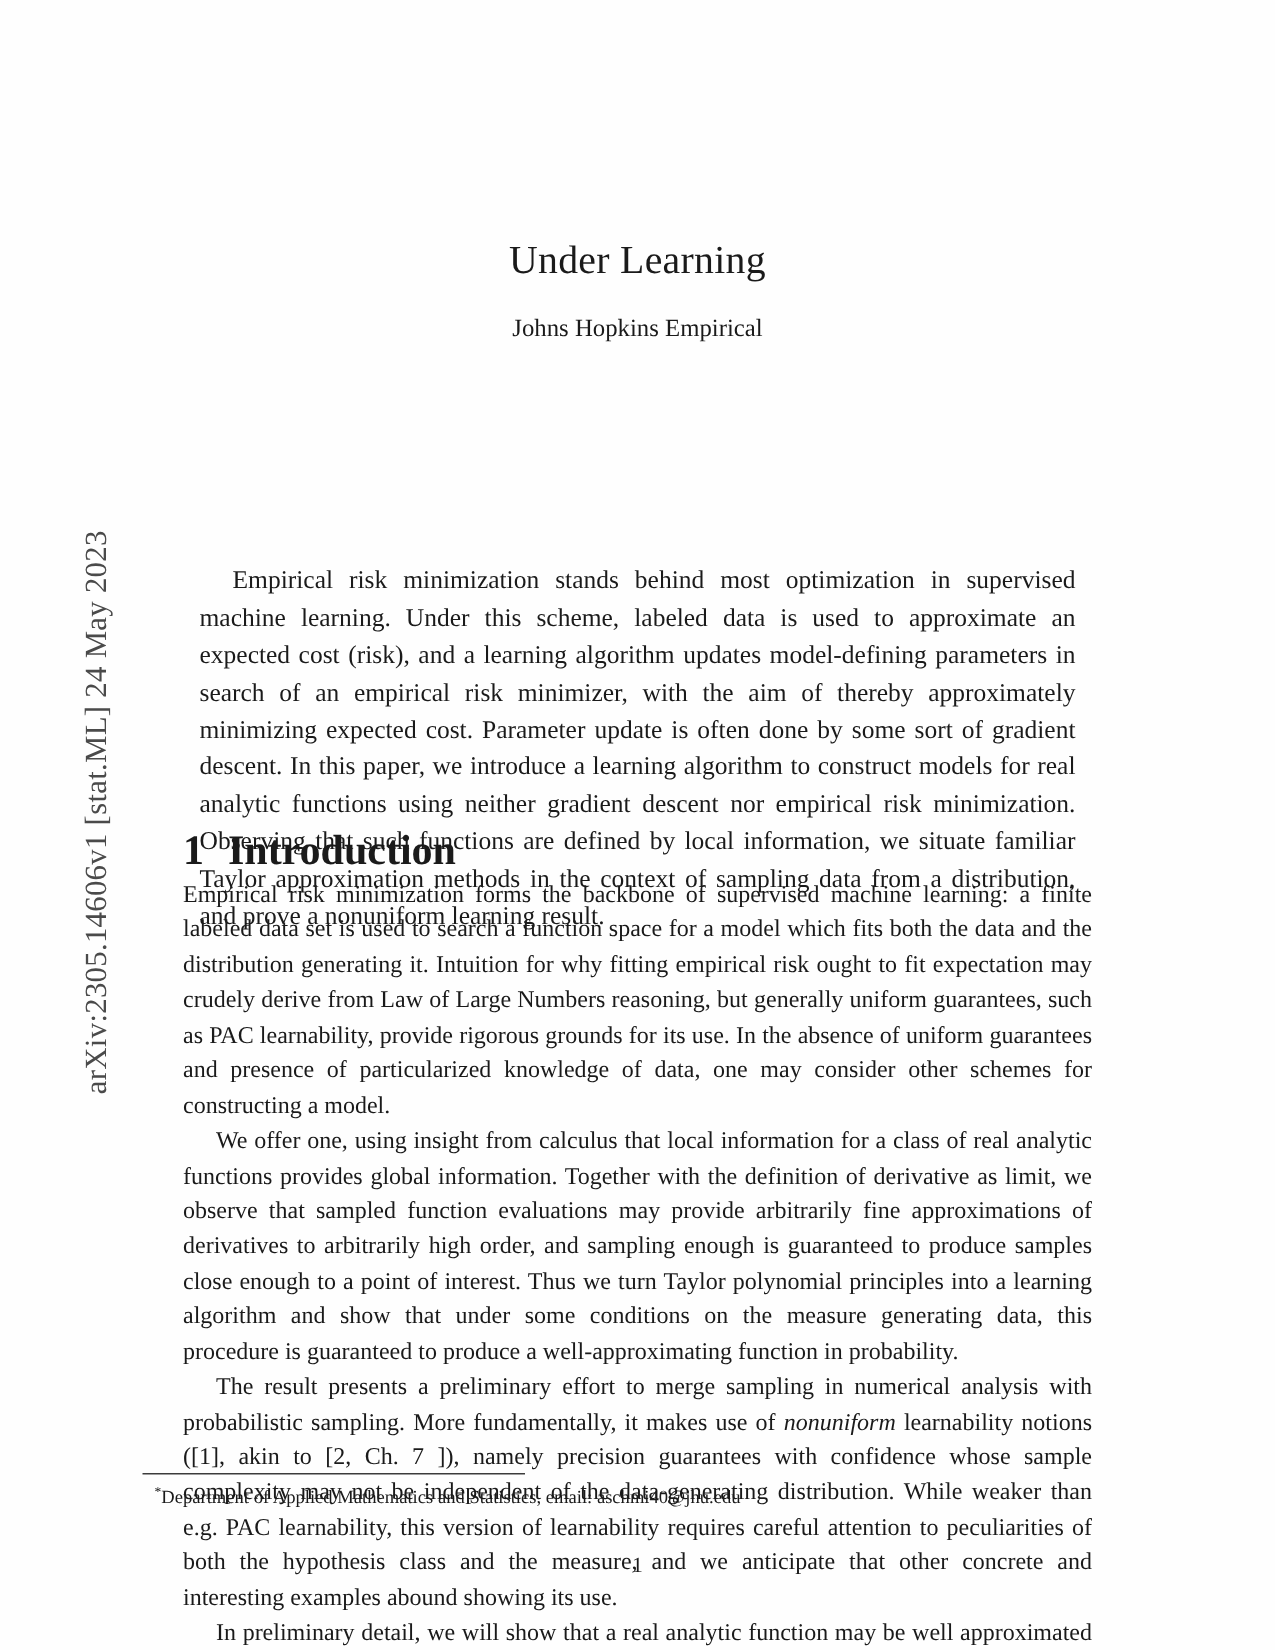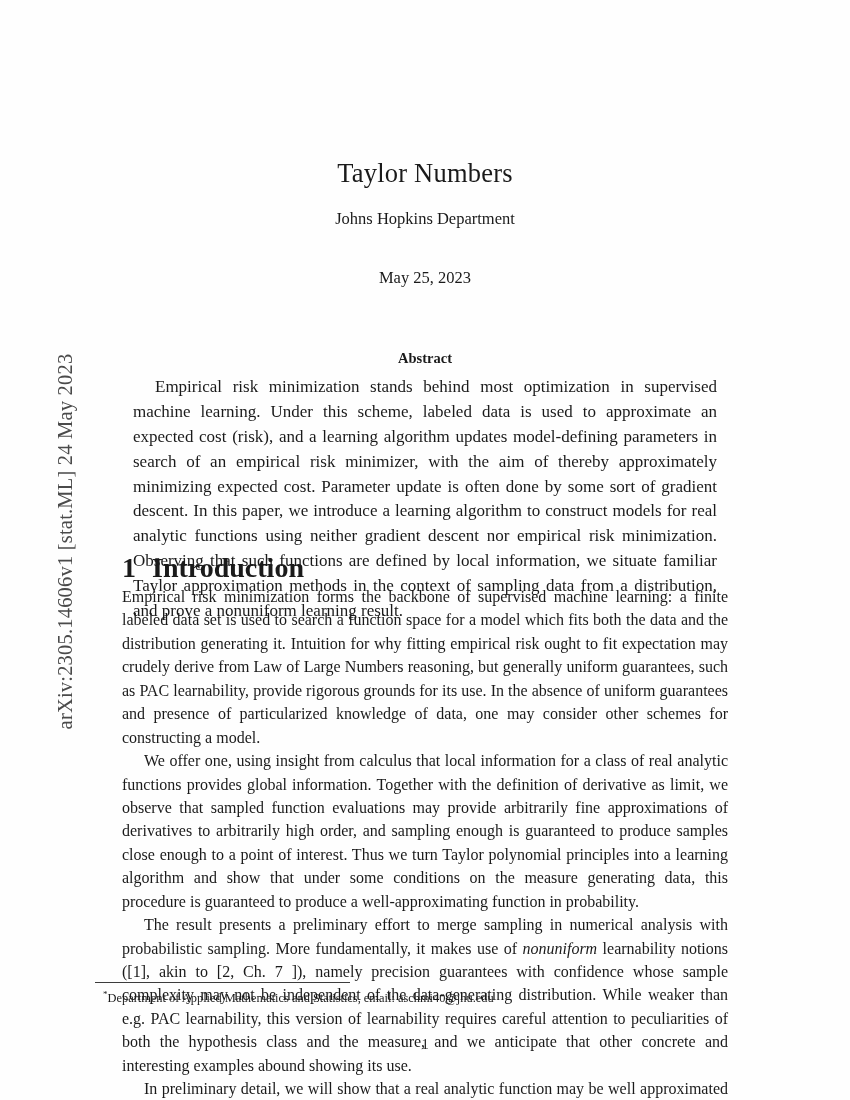--- a/index.html
+++ b/index.html
@@ -158,29 +158,27 @@
     font-size: 14.5px;
   }
 </style>
 </head>
 <body>
 
 <div class="page">
 
   <div class="arxiv-stamp">arXiv:2305.14606v1  [stat.ML]  24 May 2023</div>
 
-  <h1 class="title">Taylor Numbers</h1>
+  <h1 class="title">Under Learning</h1>
 
   <div class="author-block">
-    <div class="affiliation">Johns Hopkins Department</div>
+    <div class="affiliation">Johns Hopkins Empirical</div>
   </div>
 
-  <div class="date-line">May 25, 2023</div>
 
-  <div class="abstract-head">Abstract</div>
 
   <div class="abstract-body">Empirical risk minimization stands behind most optimization in supervised machine learning. Under this scheme, labeled data is used to approximate an expected cost (risk), and a learning algorithm updates model-defining parameters in search of an empirical risk minimizer, with the aim of thereby approximately minimizing expected cost. Parameter update is often done by some sort of gradient descent. In this paper, we introduce a learning algorithm to construct models for real analytic functions using neither gradient descent nor empirical risk minimization. Observing that such functions are defined by local information, we situate familiar Taylor approximation methods in the context of sampling data from a distribution, and prove a nonuniform learning result.</div>
 
   <div class="section-head">
     <span class="secnum">1</span><span>Introduction</span>
   </div>
 
   <div class="body-col">
     <p>Empirical risk minimization forms the backbone of supervised machine learning: a finite labeled data set is used to search a function space for a model which fits both the data and the distribution generating it. Intuition for why fitting empirical risk ought to fit expectation may crudely derive from Law of Large Numbers reasoning, but generally uniform guarantees, such as PAC learnability, provide rigorous grounds for its use. In the absence of uniform guarantees and presence of particularized knowledge of data, one may consider other schemes for constructing a model.</p>
     <p>We offer one, using insight from calculus that local information for a class of real analytic functions provides global information. Together with the definition of derivative as limit, we observe that sampled function evaluations may provide arbitrarily fine approximations of derivatives to arbitrarily high order, and sampling enough is guaranteed to produce samples close enough to a point of interest. Thus we turn Taylor polynomial principles into a learning algorithm and show that under some conditions on the measure generating data, this procedure is guaranteed to produce a well-approximating function in probability.</p>

